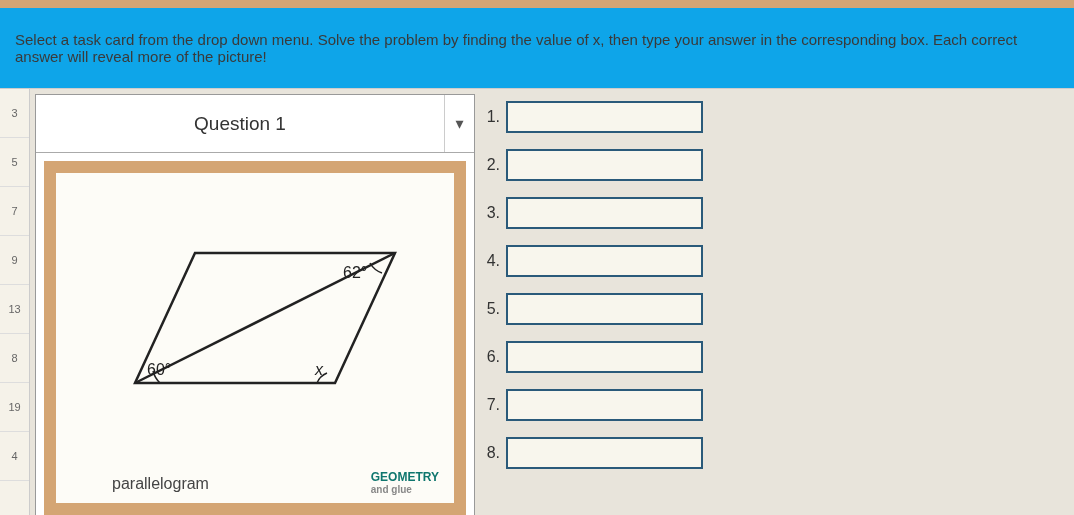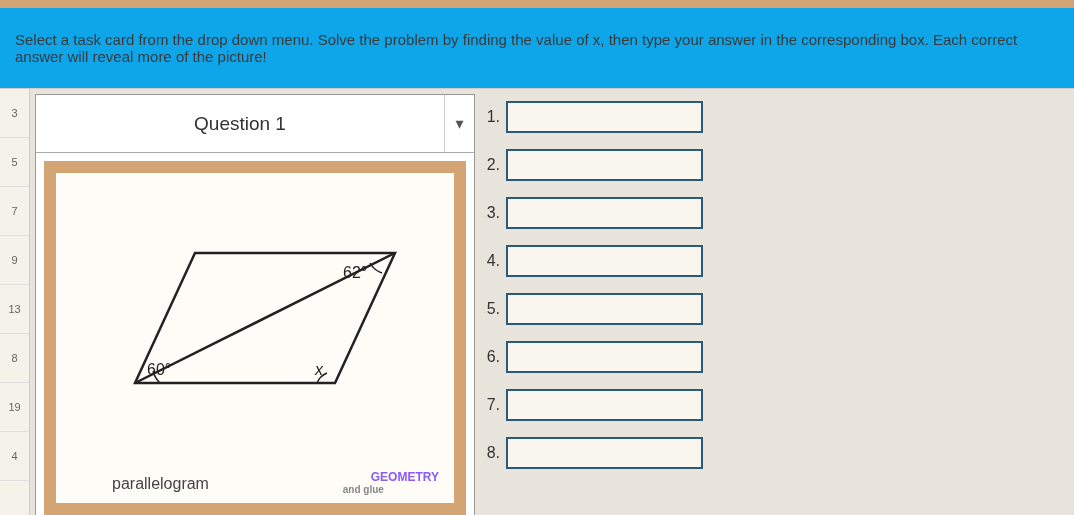--- a/index.html
+++ b/index.html
@@ -99,21 +99,21 @@
       color: #444;
       margin-left: 41px;
     }
     .brand-label {
       position: absolute;
       bottom: 8px;
       right: 15px;
       font-size: 12px;
       font-weight: bold;
     }
-    .brand-top { color: #8b5cf6; margin-left: 28px; }
+    .brand-top { color: #0f766e; }
     .brand-bot { color: #888; font-size: 10px; }
     svg.parallelogram { display: block; margin: 30px auto 0 auto; }
     .answers-panel {
       width: 220px;
       padding: 5px 0;
     }
     .answer-row {
       display: flex;
       align-items: center;
       margin-bottom: 12px;

